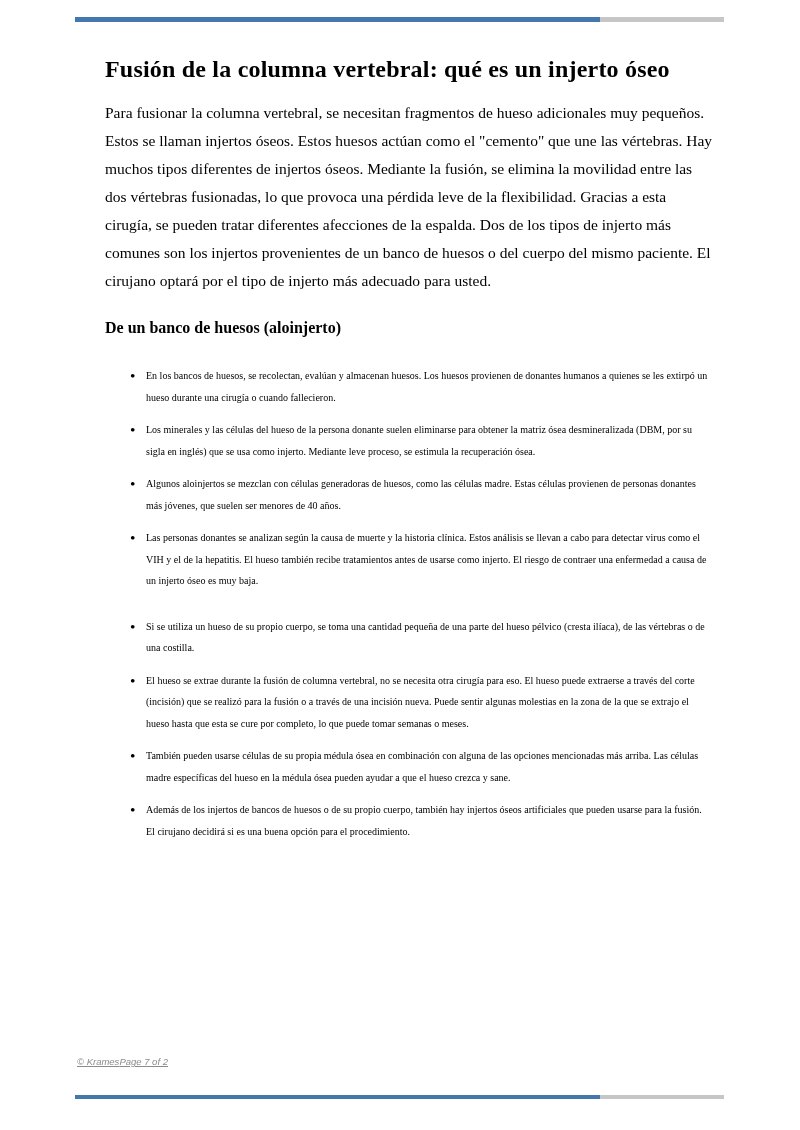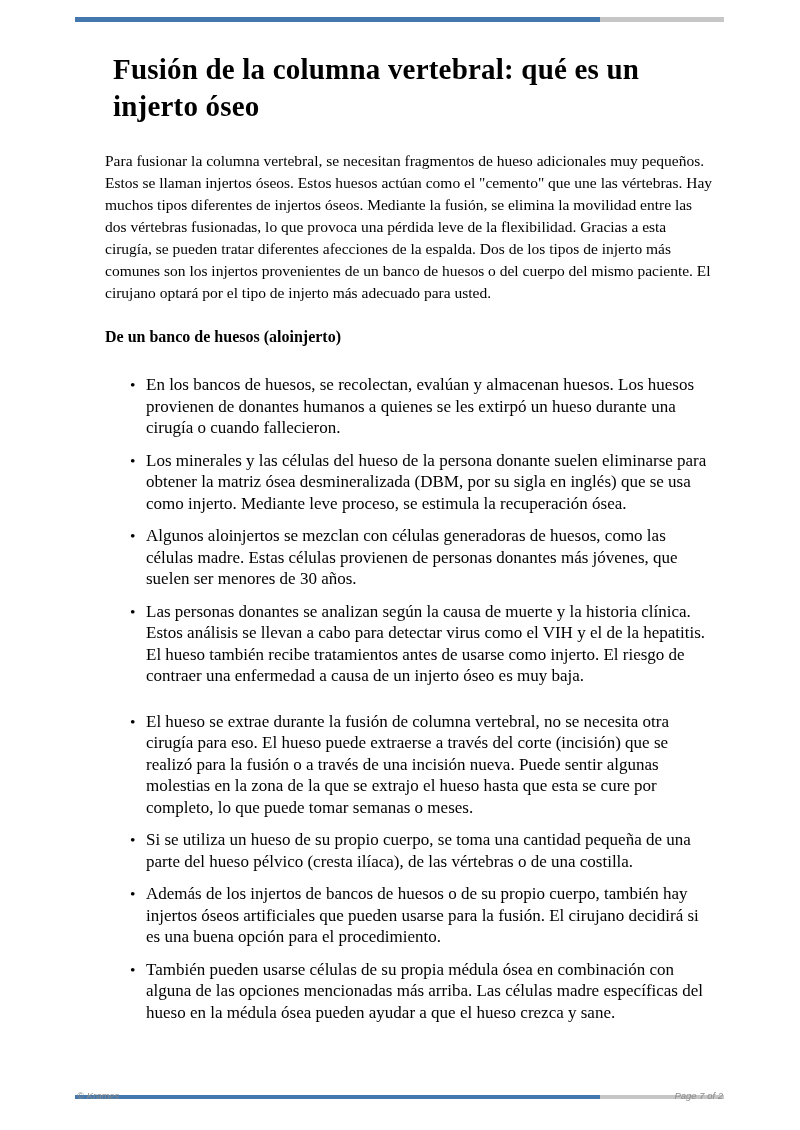--- a/index.html
+++ b/index.html
@@ -36,67 +36,67 @@
     background: var(--bar-blue);
   }
 
   .content {
     position: absolute;
     top: 22px;
     left: 105px;
     width: 610px;
   }
   h1 {
-    font-size: 29px;
+    font-size: 24px;
     line-height: 37px;
     font-weight: bold;
-    margin: 29px 0 0 8px;
+    margin: 29px 0 0 0;
     letter-spacing: 0.2px;
   }
   p.intro {
     font-size: 15.5px;
-    line-height: 22px;
-    margin: 25px 0 0 0;
+    line-height: 28px;
+    margin: 11px 0 0 0;
   }
   h2 {
     font-size: 16px;
     line-height: 27px;
     font-weight: bold;
     margin: 19px 0 0 0;
   }
   ul.bullets {
     list-style: none;
     margin: 24px 0 0 0;
     padding: 0;
   }
   ul.bullets li {
     position: relative;
     margin: 0 4px 11px 41px;
-    font-size: 17px;
+    font-size: 10px;
     line-height: 21.5px;
   }
   ul.bullets li::before {
     content: "\2022";
     position: absolute;
     left: -16px;
     top: 0;
     font-size: 15.5px;
   }
 
   .footer-row {
     position: absolute;
-    top: 1090px;
+    top: 1056px;
     left: 77px;
     width: 646px;
     display: flex;
-    justify-content: space-between;
     font-family: "Liberation Sans", sans-serif;
     font-style: italic;
     font-size: 9.5px;
     color: var(--footer-text);
+    text-decoration: underline;
   }
 </style>
 </head>
 <body>
 
 <div class="page">
 
   <div class="rule rule-top">
     <div class="rule-blue"></div>
   </div>
@@ -104,31 +104,31 @@
   <main class="content">
     <h1>Fusión de la columna vertebral: qué es un injerto óseo</h1>
 
     <p class="intro">Para fusionar la columna vertebral, se necesitan fragmentos de hueso adicionales muy pequeños. Estos se llaman injertos óseos. Estos huesos actúan como el "cemento" que une las vértebras. Hay muchos tipos diferentes de injertos óseos. Mediante la fusión, se elimina la movilidad entre las dos vértebras fusionadas, lo que provoca una pérdida leve de la flexibilidad. Gracias a esta cirugía, se pueden tratar diferentes afecciones de la espalda. Dos de los tipos de injerto más comunes son los injertos provenientes de un banco de huesos o del cuerpo del mismo paciente. El cirujano optará por el tipo de injerto más adecuado para usted.</p>
 
     <section>
       <h2>De un banco de huesos (aloinjerto)</h2>
       <ul class="bullets">
         <li>En los bancos de huesos, se recolectan, evalúan y almacenan huesos. Los huesos provienen de donantes humanos a quienes se les extirpó un hueso durante una cirugía o cuando fallecieron.</li>
         <li>Los minerales y las células del hueso de la persona donante suelen eliminarse para obtener la matriz ósea desmineralizada (DBM, por su sigla en inglés) que se usa como injerto. Mediante leve proceso, se estimula la recuperación ósea.</li>
-        <li>Algunos aloinjertos se mezclan con células generadoras de huesos, como las células madre. Estas células provienen de personas donantes más jóvenes, que suelen ser menores de 30 años.</li>
+        <li>Algunos aloinjertos se mezclan con células generadoras de huesos, como las células madre. Estas células provienen de personas donantes más jóvenes, que suelen ser menores de 40 años.</li>
         <li>Las personas donantes se analizan según la causa de muerte y la historia clínica. Estos análisis se llevan a cabo para detectar virus como el VIH y el de la hepatitis. El hueso también recibe tratamientos antes de usarse como injerto. El riesgo de contraer una enfermedad a causa de un injerto óseo es muy baja.</li>
       </ul>
     </section>
 
     <section>
       <ul class="bullets">
+        <li>Si se utiliza un hueso de su propio cuerpo, se toma una cantidad pequeña de una parte del hueso pélvico (cresta ilíaca), de las vértebras o de una costilla.</li>
         <li>El hueso se extrae durante la fusión de columna vertebral, no se necesita otra cirugía para eso. El hueso puede extraerse a través del corte (incisión) que se realizó para la fusión o a través de una incisión nueva. Puede sentir algunas molestias en la zona de la que se extrajo el hueso hasta que esta se cure por completo, lo que puede tomar semanas o meses.</li>
-        <li>Si se utiliza un hueso de su propio cuerpo, se toma una cantidad pequeña de una parte del hueso pélvico (cresta ilíaca), de las vértebras o de una costilla.</li>
+        <li>También pueden usarse células de su propia médula ósea en combinación con alguna de las opciones mencionadas más arriba. Las células madre específicas del hueso en la médula ósea pueden ayudar a que el hueso crezca y sane.</li>
         <li>Además de los injertos de bancos de huesos o de su propio cuerpo, también hay injertos óseos artificiales que pueden usarse para la fusión. El cirujano decidirá si es una buena opción para el procedimiento.</li>
-        <li>También pueden usarse células de su propia médula ósea en combinación con alguna de las opciones mencionadas más arriba. Las células madre específicas del hueso en la médula ósea pueden ayudar a que el hueso crezca y sane.</li>
       </ul>
     </section>
   </main>
 
   <footer>
     <div class="rule rule-footer">
       <div class="rule-blue"></div>
     </div>
     <div class="footer-row">
       <span>© Krames</span>

